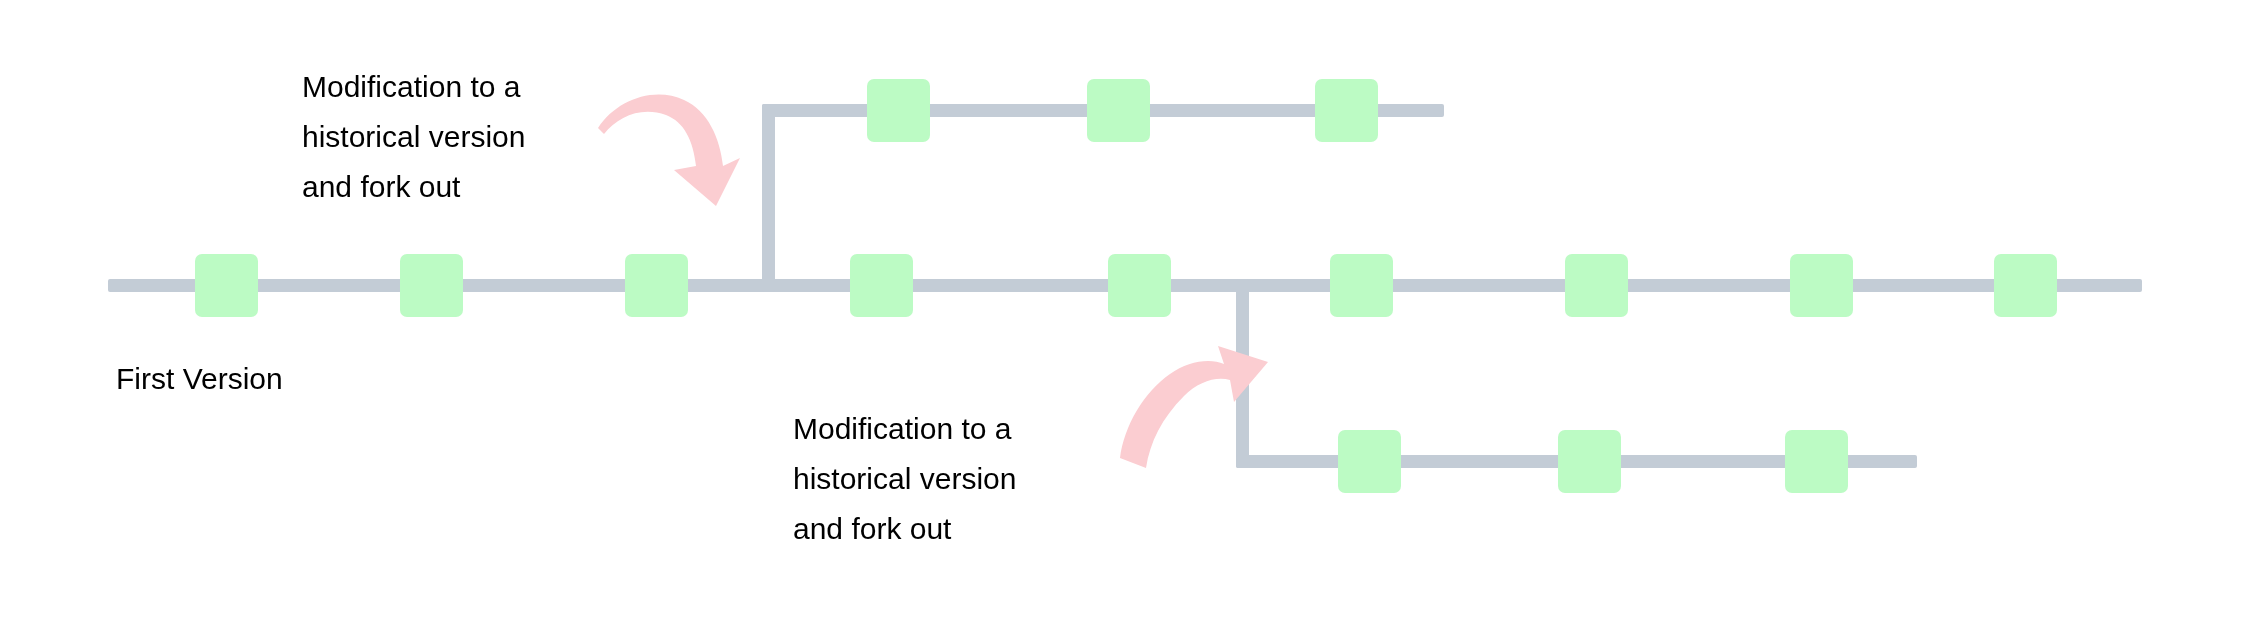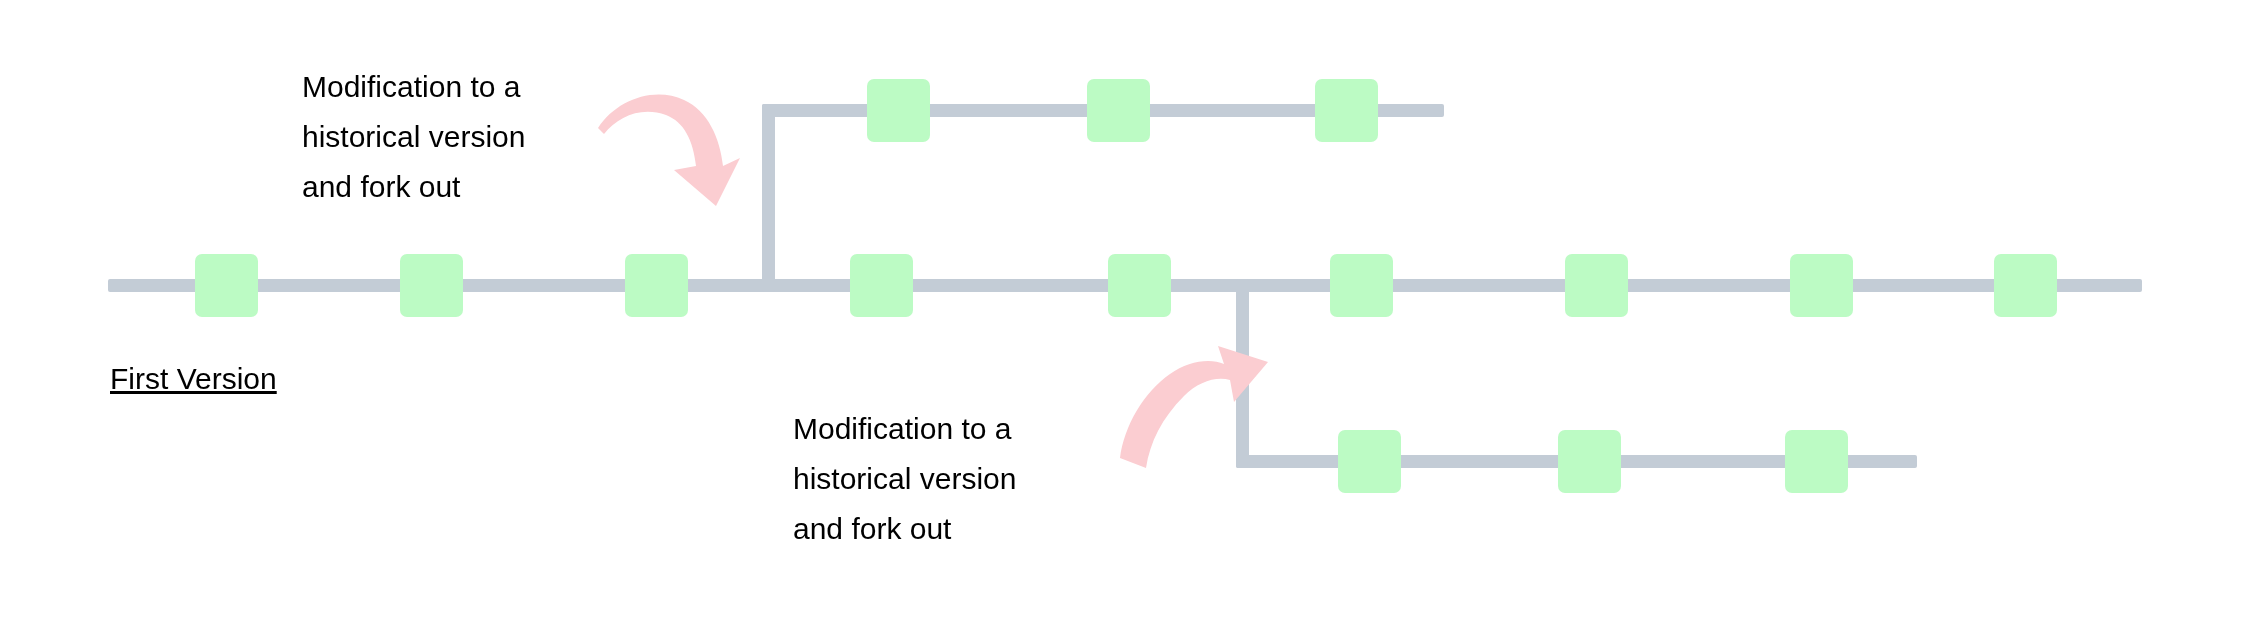--- a/index.html
+++ b/index.html
@@ -89,19 +89,19 @@
       <path d="M2 128 C 6 96, 26 62, 52 44 C 70 31, 92 28, 106 34
                L 100 16 L 150 32 L 116 72 L 112 50
                C 98 46, 80 52, 66 66 C 44 88, 32 112, 28 138 Z" fill="#fbcdd1"></path>
     </svg>
   </div>
 
   <div class="label" style="left:302px; top:62px; width:300px;">Modification to a
 historical version
 and fork out</div>
 
-  <div class="label label-first-version" style="left:110px; top:362px; width:300px;text-decoration:underline;">First Version</div>
+  <div class="label label-first-version" style="left:116px; top:362px; width:300px;">First Version</div>
 
   <div class="label" style="left:793px; top:404px; width:310px;">Modification to a
 historical version
 and fork out</div>
 
 </div>
 
 </body></html>

